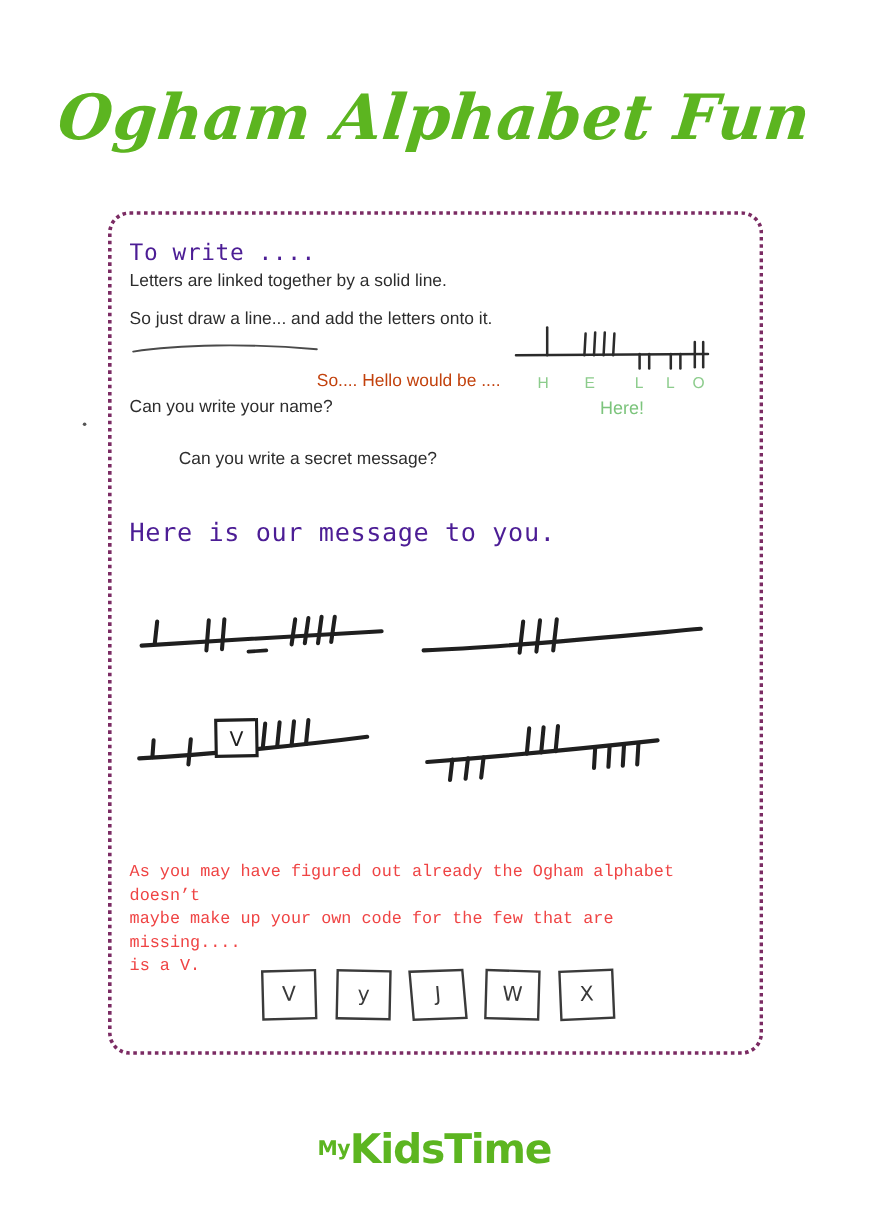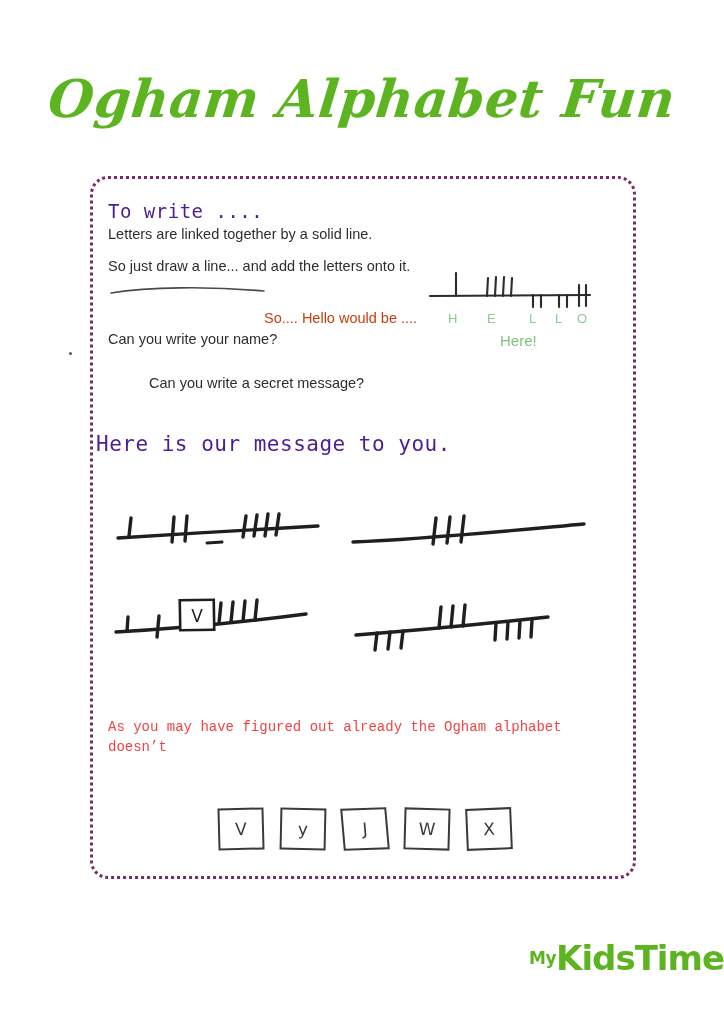--- a/index.html
+++ b/index.html
@@ -136,21 +136,21 @@
   .lb2 { transform: rotate(-2deg) skewX(3deg); }
   .lb3 { transform: rotate(1.6deg); }
   .lb4 { transform: rotate(-2.4deg); }
 
   
   .footer-logo {
     position: absolute;
     left: 0;
     top: 938px;
     width: 724px;
-    text-align: right;
+    text-align: center;
     color: #5cb520;
     font-family: "DejaVu Sans", sans-serif;
     font-weight: bold;
   }
   .logo-my {
     font-size: 17px;
     vertical-align: super;
     letter-spacing: -0.5px;
   }
   .logo-main {
@@ -210,21 +210,21 @@
   <span style="left:104px;">L</span>
   <span style="left:130px;">L</span>
   <span style="left:152px;">O</span>
 </div>
 
 <div class="hello-word" style="left:500px; top:332px;">Here!</div>
 
 <div class="q-line" style="left:108px; top:331px;">Can you write your name?</div>
 <div class="q-line" style="left:121px; top:375px;margin-left:28px;">Can you write a secret message?</div>
 
-<div class="green-head big" style="left:96px; top:432px;">Here is our message to you.</div>
+<div class="green-head big" style="left:108px; top:432px;">Here is our message to you.</div>
 
 <svg class="svg-abs" style="left:112px; top:505px;" width="215" height="55">
   <g stroke="#1f1f1f" stroke-width="3.4" stroke-linecap="round" fill="none">
     <path d="M6 33 C 70 29, 150 24, 206 21"></path>
     <path d="M17 31 L19 13"></path>
     <path d="M60 37 L62 12"></path>
     <path d="M73 36 L75 11"></path>
     <path d="M95 38 L110 37" stroke-width="3"></path>
     <path d="M131 32 L134 11"></path>
     <path d="M142 31 L145 10"></path>
@@ -267,20 +267,22 @@
     <path d="M111 29 L113 8"></path>
     <path d="M144 26 L143 43"></path>
     <path d="M156 25 L155 42"></path>
     <path d="M168 24 L167 41"></path>
     <path d="M180 23 L179 40"></path>
   </g>
 </svg>
 
 <div class="para" style="left:108px; top:718px;">
   <div>As you may have figured out already the Ogham alphabet doesn’t</div>
+  <div>maybe make up your own code for the few that are missing....</div>
+  <div>is a V.</div>
 </div>
 
 <div class="letter-box-row">
   <div class="letter-box lb0">V</div>
   <div class="letter-box lb1">y</div>
   <div class="letter-box lb2">J</div>
   <div class="letter-box lb3">W</div>
   <div class="letter-box lb4">X</div>
 </div>
 

